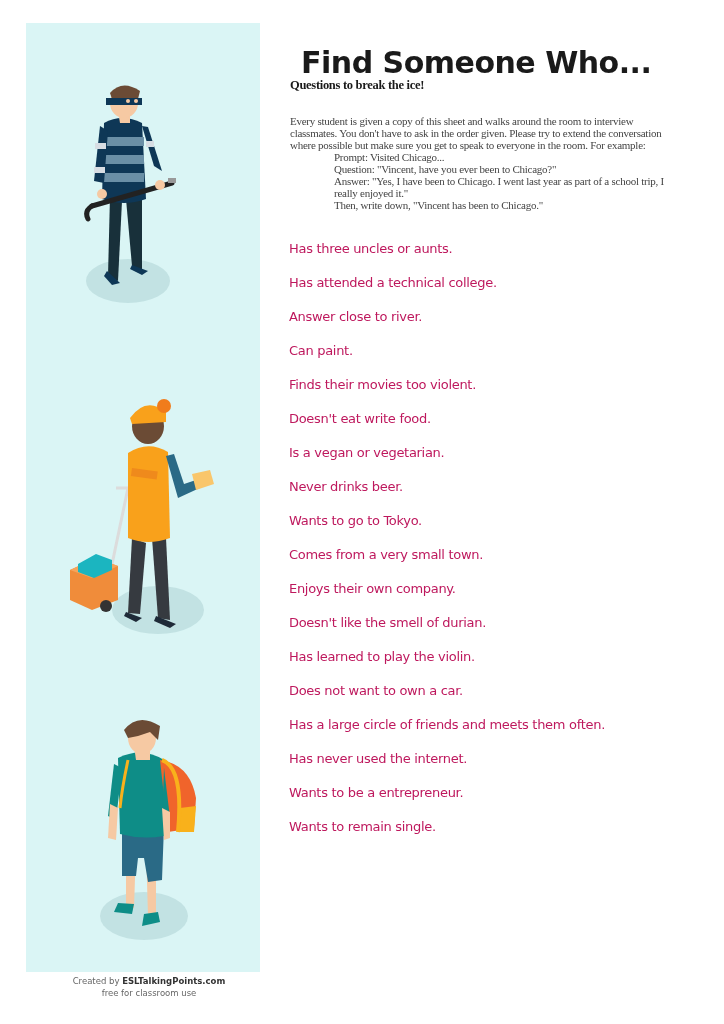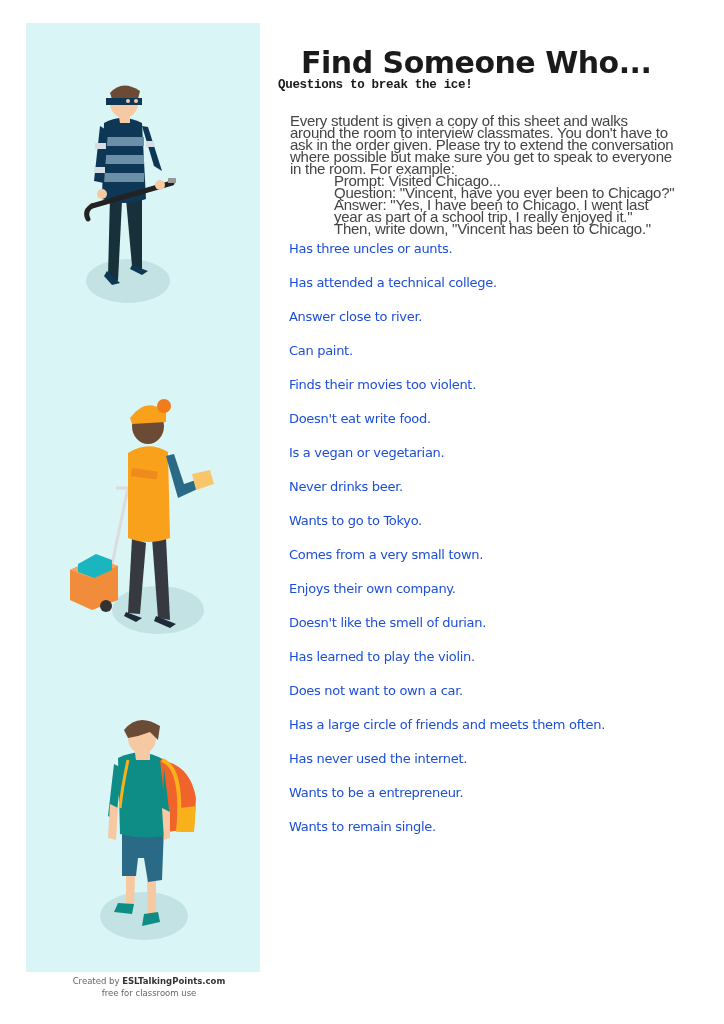--- a/index.html
+++ b/index.html
@@ -2,25 +2,25 @@
 <html><head>
 <meta charset="utf-8">
 <style>
   html, body { margin:0; padding:0; background:#ffffff; }
   body { width:724px; height:1024px; position:relative; overflow:hidden; font-family:"Liberation Sans", sans-serif; }
   .side-panel { position:absolute; left:26px; top:23px; width:234px; height:949px; background:#daf5f5; }
   .figure { position:absolute; }
   .footer { position:absolute; left:32px; top:975px; width:234px; text-align:center; font-family:"DejaVu Sans", sans-serif; font-size:8.5px; color:#666; line-height:12px; }
   .footer b { color:#333; }
   .title { position:absolute; left:289px; top:33px; font-family:"DejaVu Sans", sans-serif; font-weight:bold; font-size:30px; color:#1a1a1a; letter-spacing:-0.5px; white-space:nowrap; }
-  .subtitle { position:absolute; left:278px; top:78px; font-family:Liberation Mono, monospace; font-weight:bold; font-size:12.5px; color:#1a1a1a; letter-spacing:-0.3px; }
-  .intro { position:absolute; left:290px; top:115px; width:385px; font-family:Liberation Sans, sans-serif; font-size:15px; color:#444; line-height:12px; letter-spacing:-0.25px; }
+  .subtitle { position:absolute; left:290px; top:78px; font-family:Liberation Serif, serif; font-weight:bold; font-size:12.5px; color:#1a1a1a; letter-spacing:-0.3px; }
+  .intro { position:absolute; left:290px; top:115px; width:385px; font-family:Liberation Serif, serif; font-size:11px; color:#444; line-height:12px; letter-spacing:-0.25px; }
   .intro .ex { padding-left:44px; }
   .items { position:absolute; left:289px; top:240px; margin:0; padding:0; list-style:none; }
-  .items li { height:34px; font-family:"DejaVu Sans", sans-serif; font-size:13px; color:#1d4ed8; letter-spacing:-0.3px; white-space:nowrap; line-height:18px; }
+  .items li { height:34px; font-family:"DejaVu Sans", sans-serif; font-size:13px; color:#be185d; letter-spacing:-0.3px; white-space:nowrap; line-height:18px; }
 </style>
 </head>
 <body>
 
 <div class="side-panel">
 
   <svg class="figure" style="left:56px;top:48px;" width="130" height="240" viewBox="0 0 130 240">
     <ellipse cx="46" cy="210" rx="42" ry="22" fill="#c2e2e3"></ellipse>
     <path d="M28 125 L26 205 L36 210 L40 130 Z" fill="#18303a"></path>
     <path d="M44 128 L50 195 L60 200 L60 128 Z" fill="#18303a"></path>

